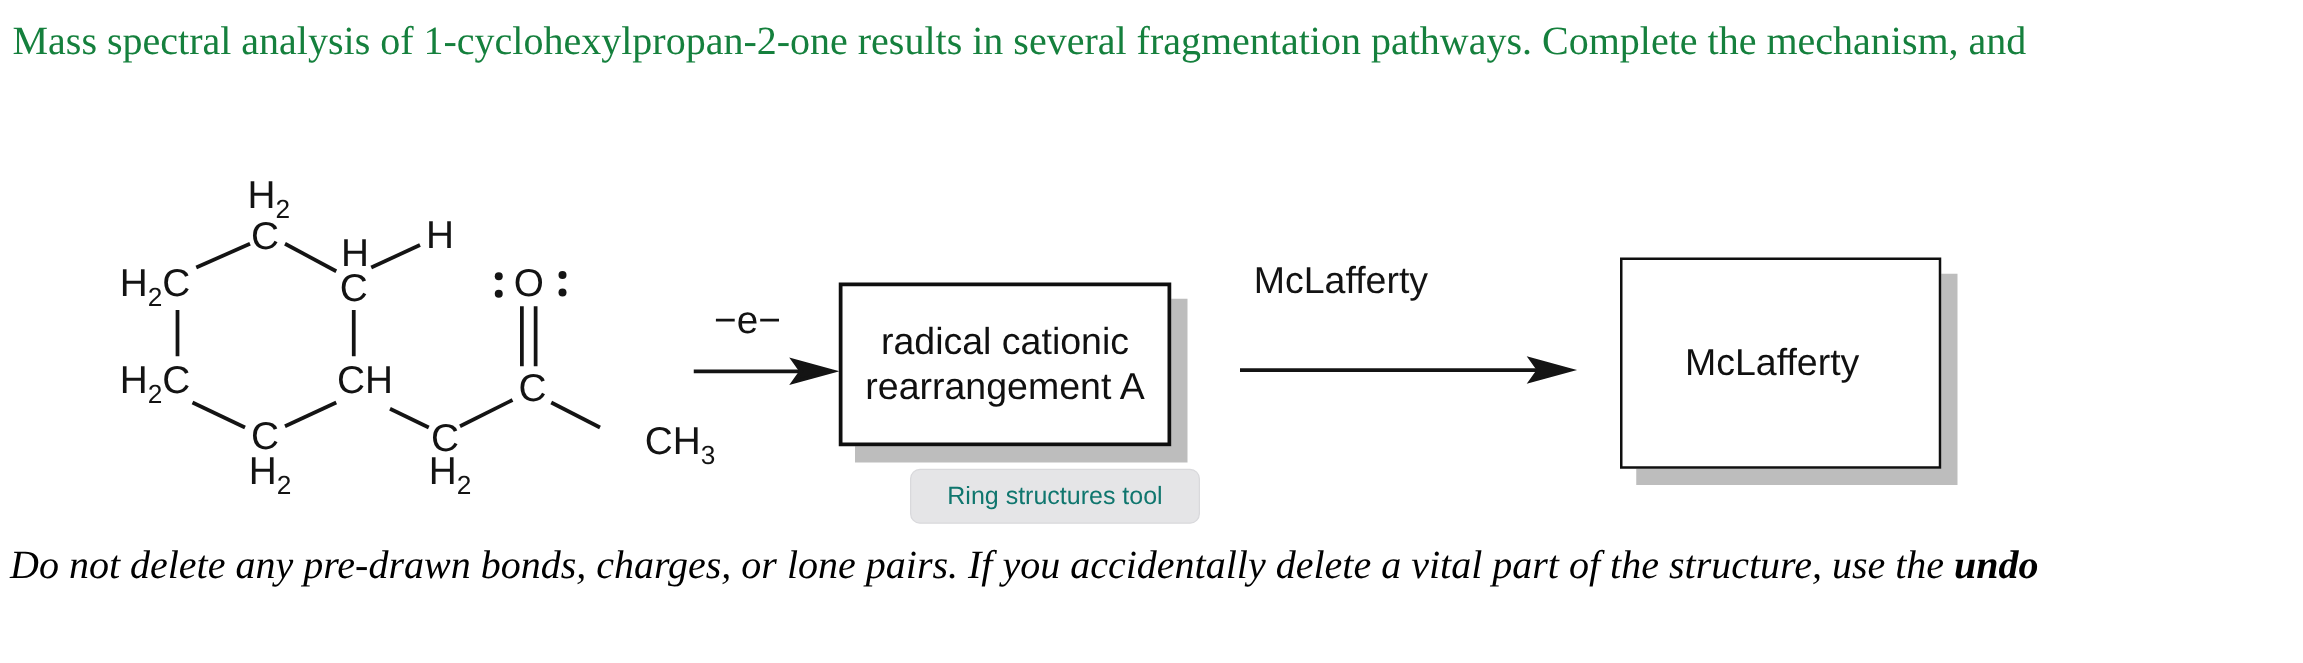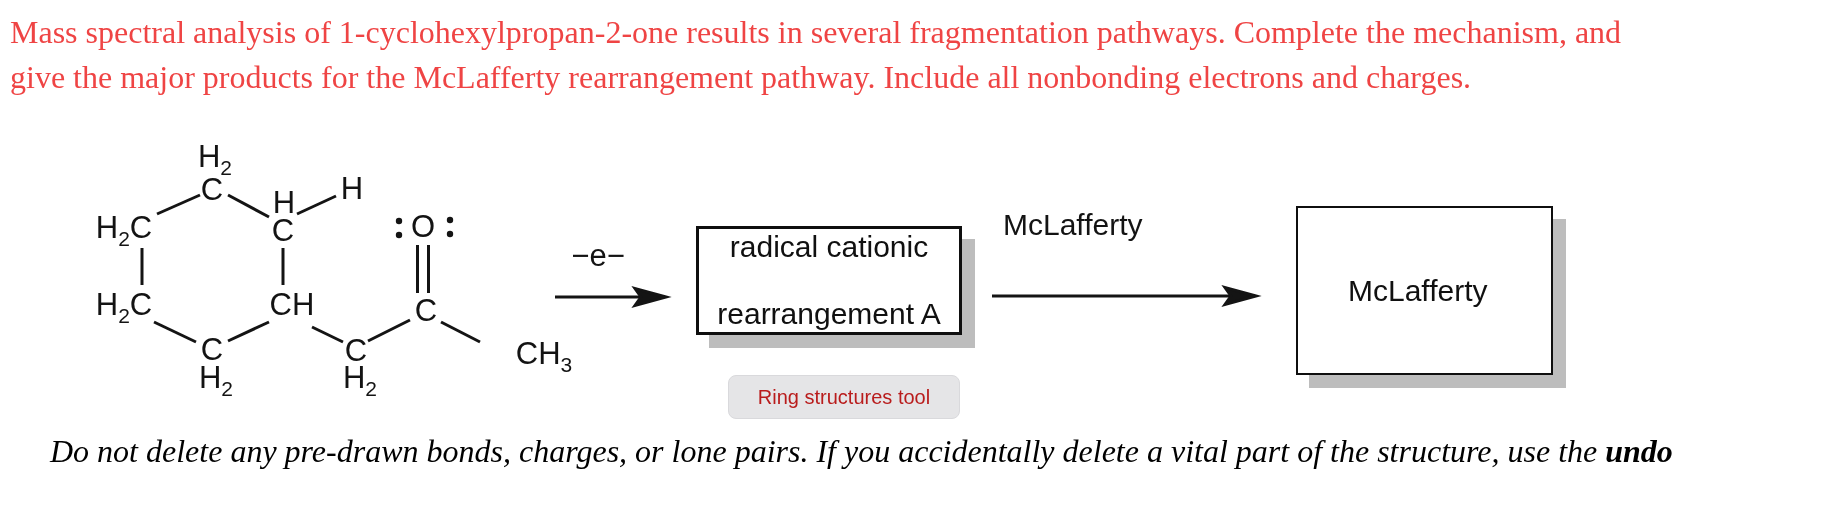--- a/index.html
+++ b/index.html
@@ -1,56 +1,55 @@
 <!DOCTYPE html>
 <html><head>
 <meta charset="utf-8">
 <style>
   html,body{margin:0;padding:0;background:#fff;}
   .stage{position:relative;width:1842px;height:530px;background:#ffffff;overflow:hidden;
          font-family:"Liberation Sans","DejaVu Sans",sans-serif;color:#111;}
   
   .prompt{position:absolute;left:10px;top:10px;width:1828px;
           font-family:"Liberation Serif","DejaVu Serif",serif;
-          font-size:32px;line-height:45px;color:#ef4444;}
+          font-size:32px;line-height:45px;color:#15803d;}
   .prompt .ln{display:block;}
   .note{position:absolute;left:8px;top:428px;width:1820px;
         font-family:"Liberation Serif","DejaVu Serif",serif;
         font-style:italic;font-size:32px;line-height:46px;color:#000;}
-  .note .ln{display:block;margin-left:42px;}
+  .note .ln{display:block;}
   .note b{font-weight:bold;}
   
   svg.draw{position:absolute;left:0;top:0;}
   .atom{position:absolute;transform:translate(-50%,-50%);
         font-size:31px;line-height:1;white-space:nowrap;color:#131313;}
   .atom .sub{font-size:21px;vertical-align:-8px;}
   
   .eminus{position:absolute;left:598px;top:256px;transform:translate(-50%,-50%);
           font-size:31px;color:#131313;white-space:nowrap;}
   .mcl-label{position:absolute;left:1003px;top:206px;font-size:30px;line-height:37px;color:#131313;}
   .mcl-label span{display:block;}
   .ebox{position:absolute;box-sizing:border-box;background:#fff;border:3px solid #0f0f0f;
         box-shadow:13px 13px 0 #bdbdbd;display:flex;flex-direction:column;
         justify-content:center;font-size:30px;color:#101010;}
   .ebox span{display:block;}
-  #box-a{left:696px;top:226px;width:266px;height:109px;align-items:center;text-align:center;line-height:36px;justify-content:space-between;}
+  #box-a{left:671px;top:226px;width:266px;height:131px;align-items:center;text-align:center;line-height:36px;}
   #box-b{left:1296px;top:206px;width:257px;height:169px;border-width:2px;
          align-items:flex-start;padding-left:50px;text-align:left;line-height:37px;}
   .tooltip{position:absolute;left:728px;top:375px;width:232px;height:44px;box-sizing:border-box;
            background:#e5e5e7;border:1px solid #d9d9dc;border-radius:8px;
-           color:#b91c1c;font-size:20px;display:flex;align-items:center;justify-content:center;}
+           color:#0f766e;font-size:20px;display:flex;align-items:center;justify-content:center;}
 </style>
 </head>
 <body>
 
 <div class="stage">
 
   <div class="prompt">
     <span class="ln">Mass spectral analysis of 1-cyclohexylpropan-2-one results in several fragmentation pathways. Complete the mechanism, and</span>
-    <span class="ln">give the major products for the McLafferty rearrangement pathway. Include all nonbonding electrons and charges.</span>
   </div>
 
   <svg class="draw" width="1842" height="530" viewBox="0 0 1842 530">
     <g stroke="#141414" stroke-width="3">
       <line x1="157" y1="214" x2="200" y2="195"></line>
       <line x1="228" y1="195" x2="269" y2="217"></line>
       <line x1="142" y1="248" x2="142" y2="285"></line>
       <line x1="154" y1="322" x2="196" y2="342"></line>
       <line x1="228" y1="341" x2="269" y2="322"></line>
       <line x1="283" y1="248" x2="283" y2="285"></line>

